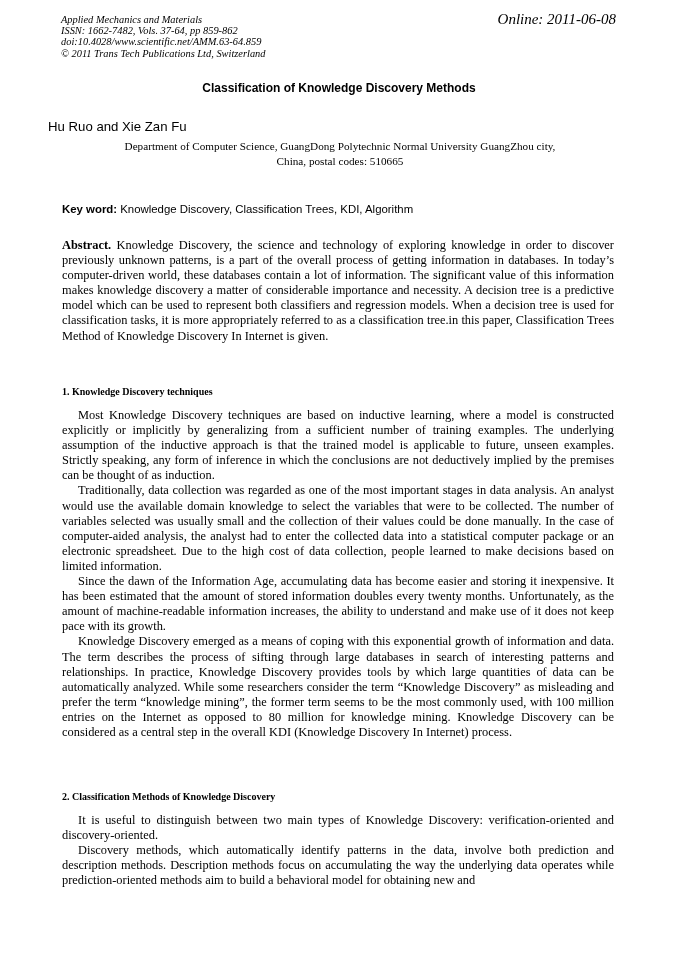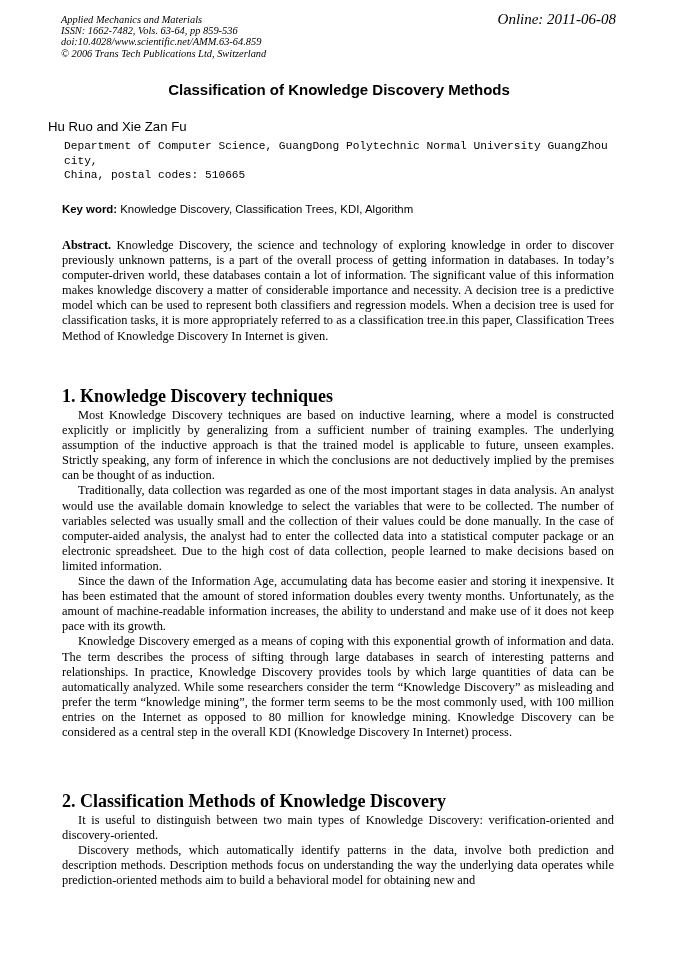--- a/index.html
+++ b/index.html
@@ -1,46 +1,46 @@
 <!DOCTYPE html>
 <html><head>
 <meta charset="utf-8">
 <style>
   html, body { margin: 0; padding: 0; background: #ffffff; }
   body { width: 678px; height: 959px; position: relative; overflow: hidden; color: #000; }
   .page { position: absolute; left: 0; top: 0; width: 678px; height: 959px; background: #fff; }
   .header-left { position: absolute; left: 61px; top: 14px; font-family: "Liberation Serif", serif; font-style: italic; font-size: 10.4px; line-height: 11.2px; }
   .header-left div { white-space: nowrap; }
   .header-right { position: absolute; right: 62px; top: 14px; font-family: "Liberation Serif", serif; font-style: italic; font-size: 15px; line-height: 11.2px; }
-  .title { position: absolute; left: 0; width: 678px; top: 81px; text-align: center; font-family: "Liberation Sans", sans-serif; font-weight: bold; font-size: 15px; }
+  .title { position: absolute; left: 0; width: 678px; top: 81px; text-align: center; font-family: "Liberation Sans", sans-serif; font-weight: bold; font-size: 12px; }
   .authors { position: absolute; left: 0; width: 678px; top: 119px; text-align: left; font-family: "Liberation Sans", sans-serif; font-size: 13.2px; margin-left: 48px; }
-  .affil { position: absolute; left: 64px; width: 552px; top: 139px; text-align: left; font-family: Liberation Mono, monospace; font-size: 11.2px; line-height: 14.6px; }
+  .affil { position: absolute; left: 64px; width: 552px; top: 139px; text-align: center; font-family: Liberation Serif, serif; font-size: 11.2px; line-height: 14.6px; }
   .keywords { position: absolute; left: 62px; top: 203px; font-family: "Liberation Sans", sans-serif; font-size: 11.4px; white-space: nowrap; }
   .keywords b { font-weight: bold; }
   .body-block { position: absolute; left: 62px; width: 552px; font-family: "Liberation Serif", serif; font-size: 12.4px; line-height: 15.1px; text-align: justify; }
   .body-block p { margin: 0; }
   .indent { text-indent: 16px; }
   .abstract { top: 238px; }
   .abstract b { font-weight: bold; margin-top: 44px; }
-  .sec-heading { position: absolute; left: 62px; font-family: "Liberation Serif", serif; font-weight: bold; font-size: 18px; text-align: right; }
+  .sec-heading { position: absolute; left: 62px; font-family: "Liberation Serif", serif; font-weight: bold; font-size: 10px; text-align: right; }
   .sec1 { top: 386px; }
   .sec1-body { top: 408px; }
   .sec2 { top: 791px; }
   .sec2-body { top: 813px; }
 </style>
 </head>
 <body>
 
 <div class="page">
 
   <div class="header-left">
     <div>Applied Mechanics and Materials</div>
-    <div>ISSN: 1662-7482, Vols. 63-64, pp 859-536</div>
+    <div>ISSN: 1662-7482, Vols. 37-64, pp 859-862</div>
     <div>doi:10.4028/www.scientific.net/AMM.63-64.859</div>
-    <div>© 2006 Trans Tech Publications Ltd, Switzerland</div>
+    <div>© 2011 Trans Tech Publications Ltd, Switzerland</div>
   </div>
   <div class="header-right">Online: 2011-06-08</div>
 
   <div class="title">Classification of Knowledge Discovery Methods</div>
   <div class="authors">Hu Ruo and Xie Zan Fu</div>
   <div class="affil">
     <div>Department of Computer Science, GuangDong Polytechnic Normal University GuangZhou city,</div>
     <div>China, postal codes: 510665</div>
   </div>
 
@@ -58,16 +58,16 @@
   <div class="body-block sec1-body">
     <p class="indent">Most Knowledge Discovery techniques are based on inductive learning, where a model is constructed explicitly or implicitly by generalizing from a sufficient number of training examples. The underlying assumption of the inductive approach is that the trained model is applicable to future, unseen examples. Strictly speaking, any form of inference in which the conclusions are not deductively implied by the premises can be thought of as induction.</p>
     <p class="indent">Traditionally, data collection was regarded as one of the most important stages in data analysis. An analyst would use the available domain knowledge to select the variables that were to be collected. The number of variables selected was usually small and the collection of their values could be done manually. In the case of computer-aided analysis, the analyst had to enter the collected data into a statistical computer package or an electronic spreadsheet. Due to the high cost of data collection, people learned to make decisions based on limited information.</p>
     <p class="indent">Since the dawn of the Information Age, accumulating data has become easier and storing it inexpensive. It has been estimated that the amount of stored information doubles every twenty months. Unfortunately, as the amount of machine-readable information increases, the ability to understand and make use of it does not keep pace with its growth.</p>
     <p class="indent">Knowledge Discovery emerged as a means of coping with this exponential growth of information and data. The term describes the process of sifting through large databases in search of interesting patterns and relationships. In practice, Knowledge Discovery provides tools by which large quantities of data can be automatically analyzed. While some researchers consider the term “Knowledge Discovery” as misleading and prefer the term “knowledge mining”, the former term seems to be the most commonly used, with 100 million entries on the Internet as opposed to 80 million for knowledge mining. Knowledge Discovery can be considered as a central step in the overall KDI (Knowledge Discovery In Internet) process.</p>
   </div>
 
   <div class="sec-heading sec2">2. Classification Methods of Knowledge Discovery</div>
   <div class="body-block sec2-body">
     <p class="indent">It is useful to distinguish between two main types of Knowledge Discovery: verification-oriented and discovery-oriented.</p>
-    <p class="indent">Discovery methods, which automatically identify patterns in the data, involve both prediction and description methods. Description methods focus on understanding the way the underlying data operates while prediction-oriented methods aim to build a behavioral model for obtaining new and</p>
+    <p class="indent">Discovery methods, which automatically identify patterns in the data, involve both prediction and description methods. Description methods focus on accumulating the way the underlying data operates while prediction-oriented methods aim to build a behavioral model for obtaining new and</p>
   </div>
 
 </div>
 
 </body></html>

